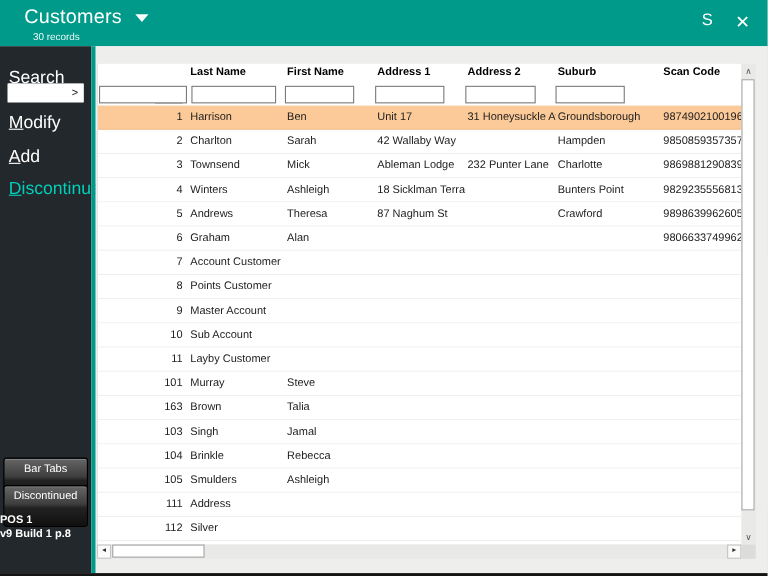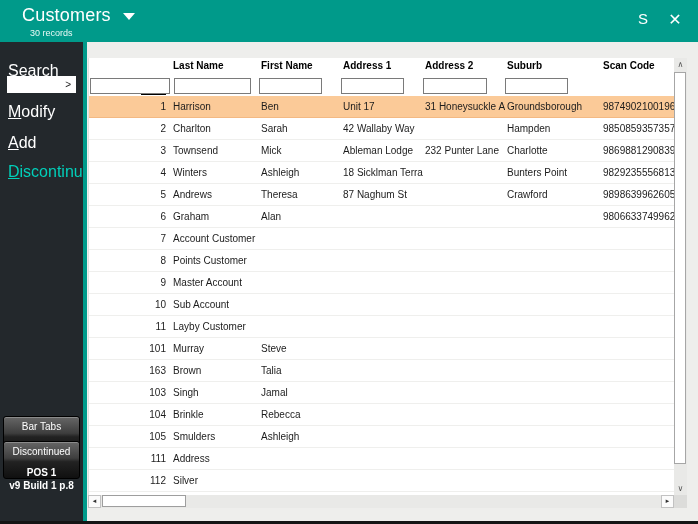--- a/index.html
+++ b/index.html
@@ -32,21 +32,21 @@
   .search-gt{position:absolute;right:4px;top:2px;font-size:10px;color:#222;}
   .lbl-modify{top:61px;}
   .lbl-add{top:92px;}
   .lbl-discontinue{top:121px;color:var(--accent-teal);filter:brightness(1.35);}
   .side-btn{position:absolute;left:3px;width:77px;height:38px;border:1px solid #000;border-radius:3px;
     background:linear-gradient(180deg,#666 0%,#3e3e3e 45%,#222 55%,#101010 100%);
     box-shadow:inset 0 1px 0 rgba(255,255,255,.25);
     color:#fff;font-size:10px;text-align:center;line-height:19px;cursor:pointer;}
   .btn-bartabs{top:374px;}
   .btn-discontinued{top:399px;}
-  .pos-info{position:absolute;left:0;top:425px;width:83px;text-align:center;font-size:10px;font-weight:bold;color:#fff;line-height:1.25;}
+  .pos-info{position:absolute;left:0;top:425px;width:83px;text-align:left;font-size:10px;font-weight:bold;color:#fff;line-height:1.25;}
 
   
   .main{position:absolute;left:87px;top:42px;width:611px;height:479px;background:#eeeeec;}
   .grid-area{position:absolute;left:1px;top:16px;width:586px;height:437px;background:#fff;border-left:1px solid #e2e2e0;overflow:hidden;}
   .thead,.tfilter,.trow{display:grid;grid-template-columns:82px 88px 82px 82px 82px 96px 74px;}
   .thead{height:17px;line-height:16px;}
   .hcell{font-size:10px;font-weight:bold;color:#000;padding-left:2px;white-space:nowrap;cursor:pointer;}
   .hcell.c0{text-align:right;padding-right:5px;text-decoration:underline;margin-top:24px;}
   .tfilter{height:21px;background:#fff;}
   .tfilter .fcell{position:relative;}

